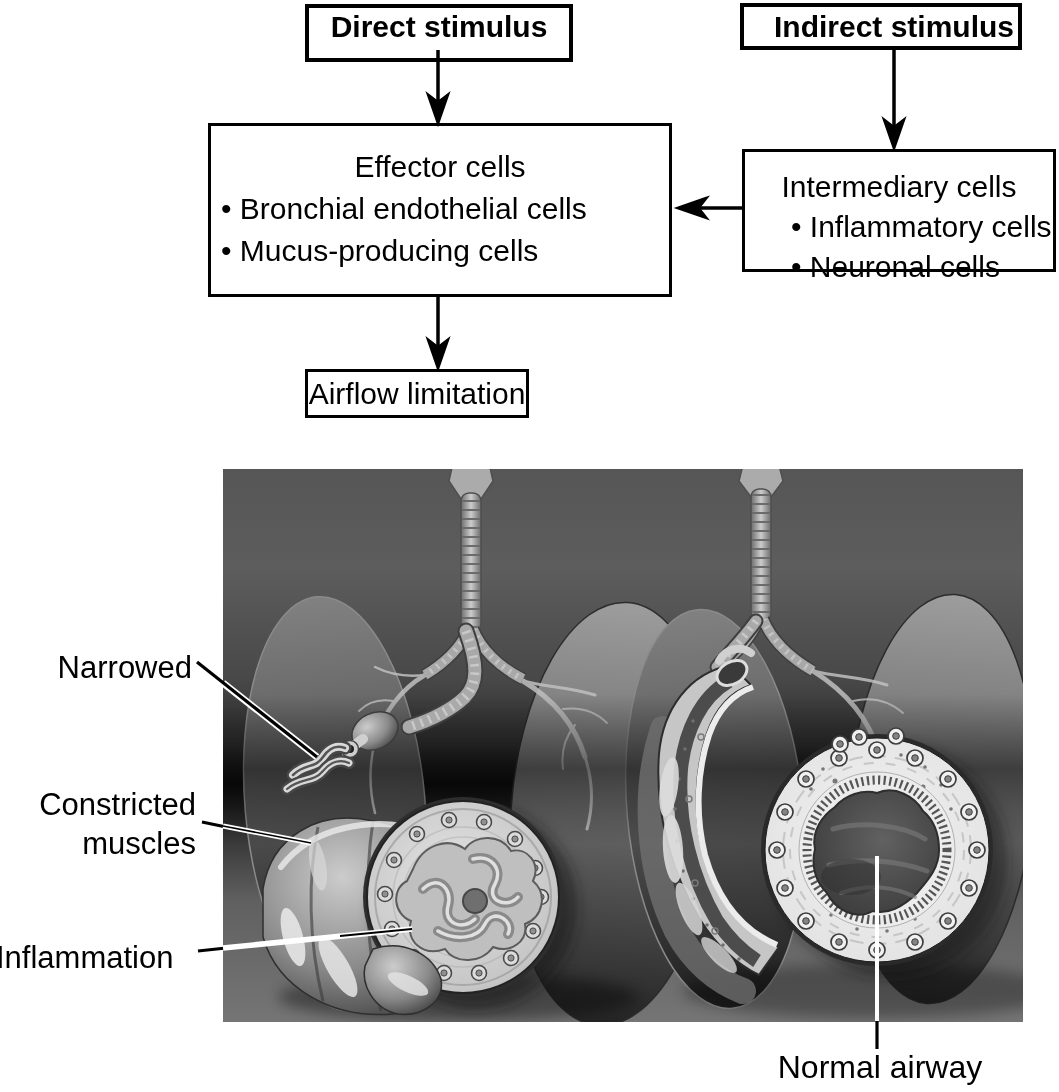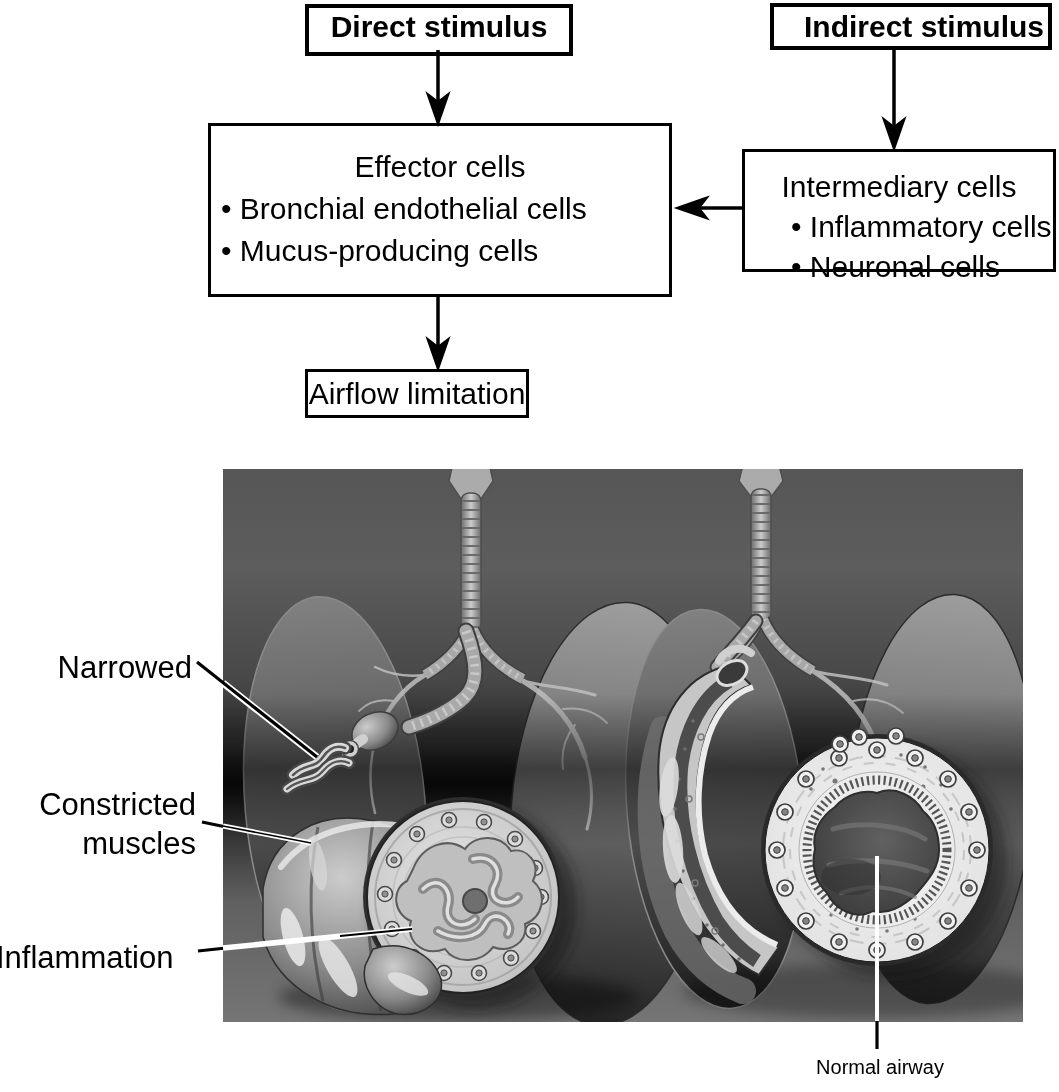--- a/index.html
+++ b/index.html
@@ -14,23 +14,23 @@
   .lbl{position:absolute;font-size:31px;line-height:39px;color:#000;}
   .lbl.right{text-align:right;}
   .lbl.center{text-align:center;}
   svg{display:block;}
   #illustration{position:absolute;left:223px;top:469px;}
   #connectors{position:absolute;left:0;top:0;pointer-events:none;}
 </style>
 </head>
 <body>
 
-<div class="fc-box bold" style="left:305px;top:4px;width:268px;height:52px;line-height:38px;">Direct stimulus</div>
-
-<div class="fc-box bold" style="left:770px;top:3px;width:282px;height:47px;line-height:39px;padding-left:26px;">Indirect stimulus</div>
+<div class="fc-box bold" style="left:305px;top:4px;width:268px;height:58px;line-height:38px;">Direct stimulus</div>
+
+<div class="fc-box bold" style="left:740px;top:3px;width:282px;height:47px;line-height:39px;padding-left:26px;">Indirect stimulus</div>
 
 <div class="fc-box" style="left:208px;top:123px;width:464px;height:174px;padding-top:20px;">
   <div class="fc-title">Effector cells</div>
   <div class="fc-bullets">
     <div>• Bronchial endothelial cells</div>
     <div>• Mucus-producing cells</div>
   </div>
 </div>
 
 <div class="fc-box" style="left:742px;top:149px;width:314px;height:123px;padding-top:15px;">
@@ -382,13 +382,13 @@
   <div>Narrowed</div>
 </div>
 
 <div class="lbl right" style="left:0;top:785px;width:196px;">
   <div>Constricted</div>
   <div>muscles</div>
 </div>
 
 <div class="lbl" style="left:-4px;top:938px;">Inflammation</div>
 
-<div class="lbl center" style="left:740px;top:1048px;width:280px;font-size:20px;">Normal airway</div>
+<div class="lbl center" style="left:740px;top:1048px;width:280px;font-size:32px;">Normal airway</div>
 
 </body></html>

